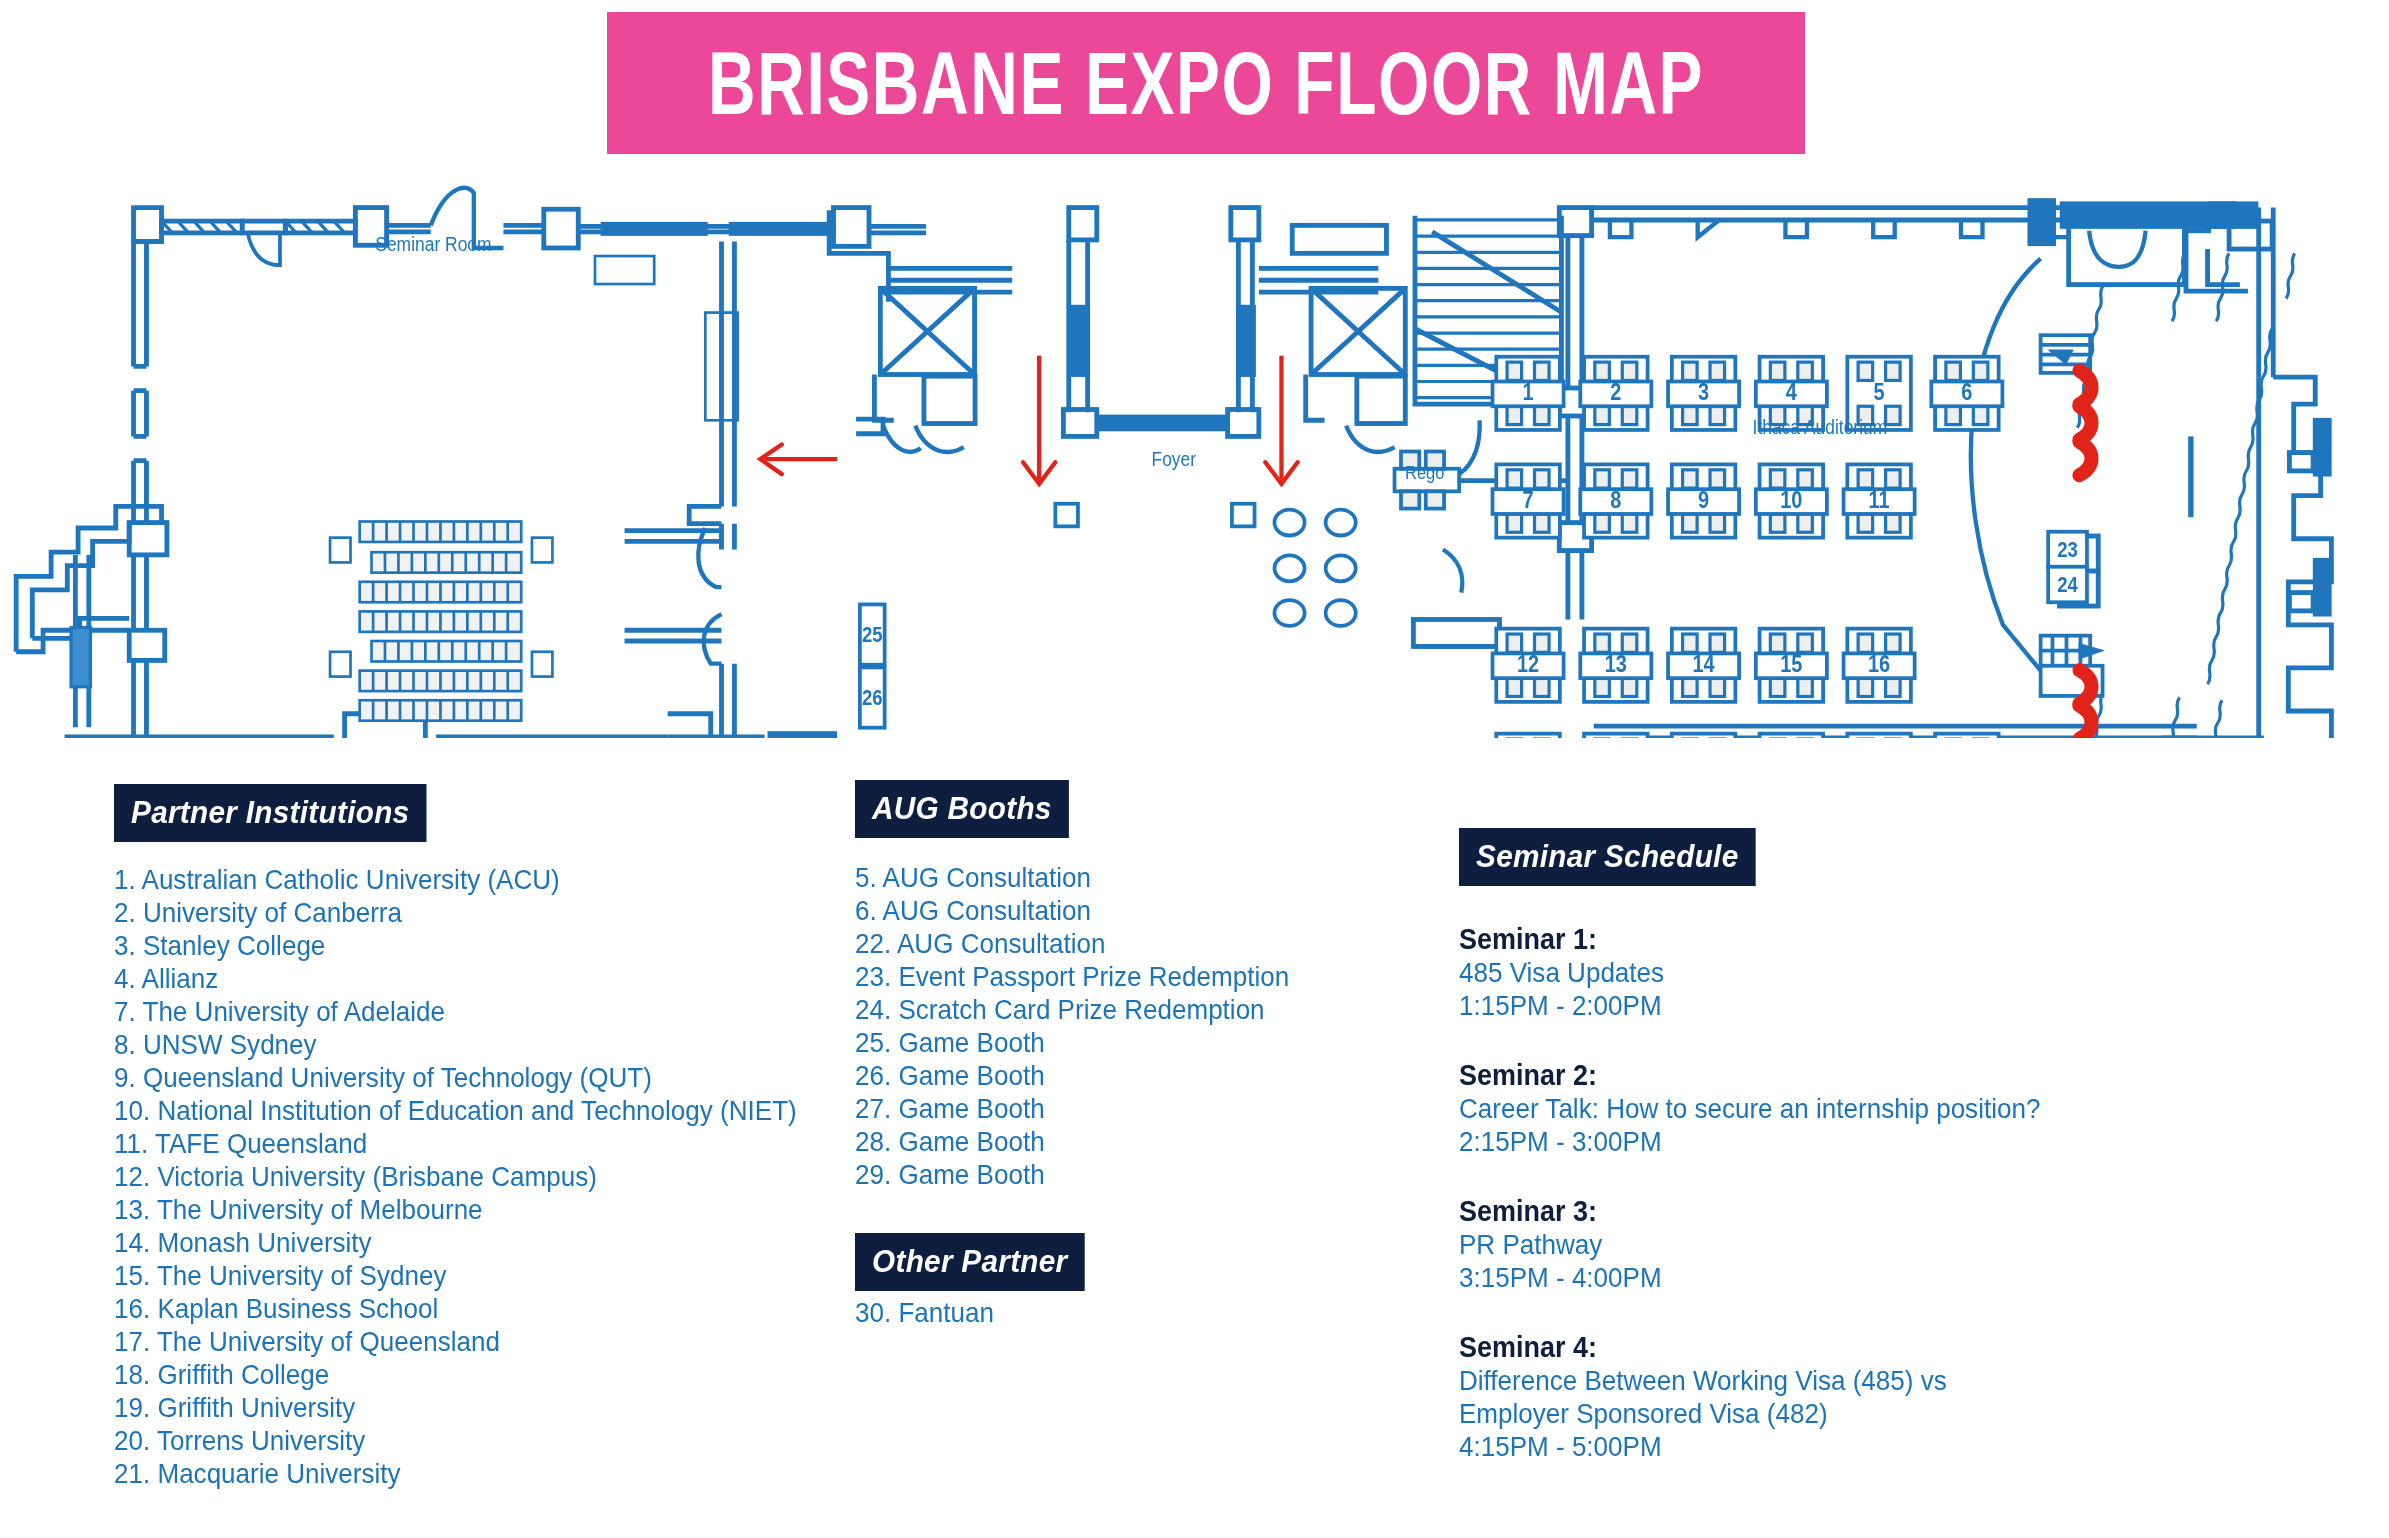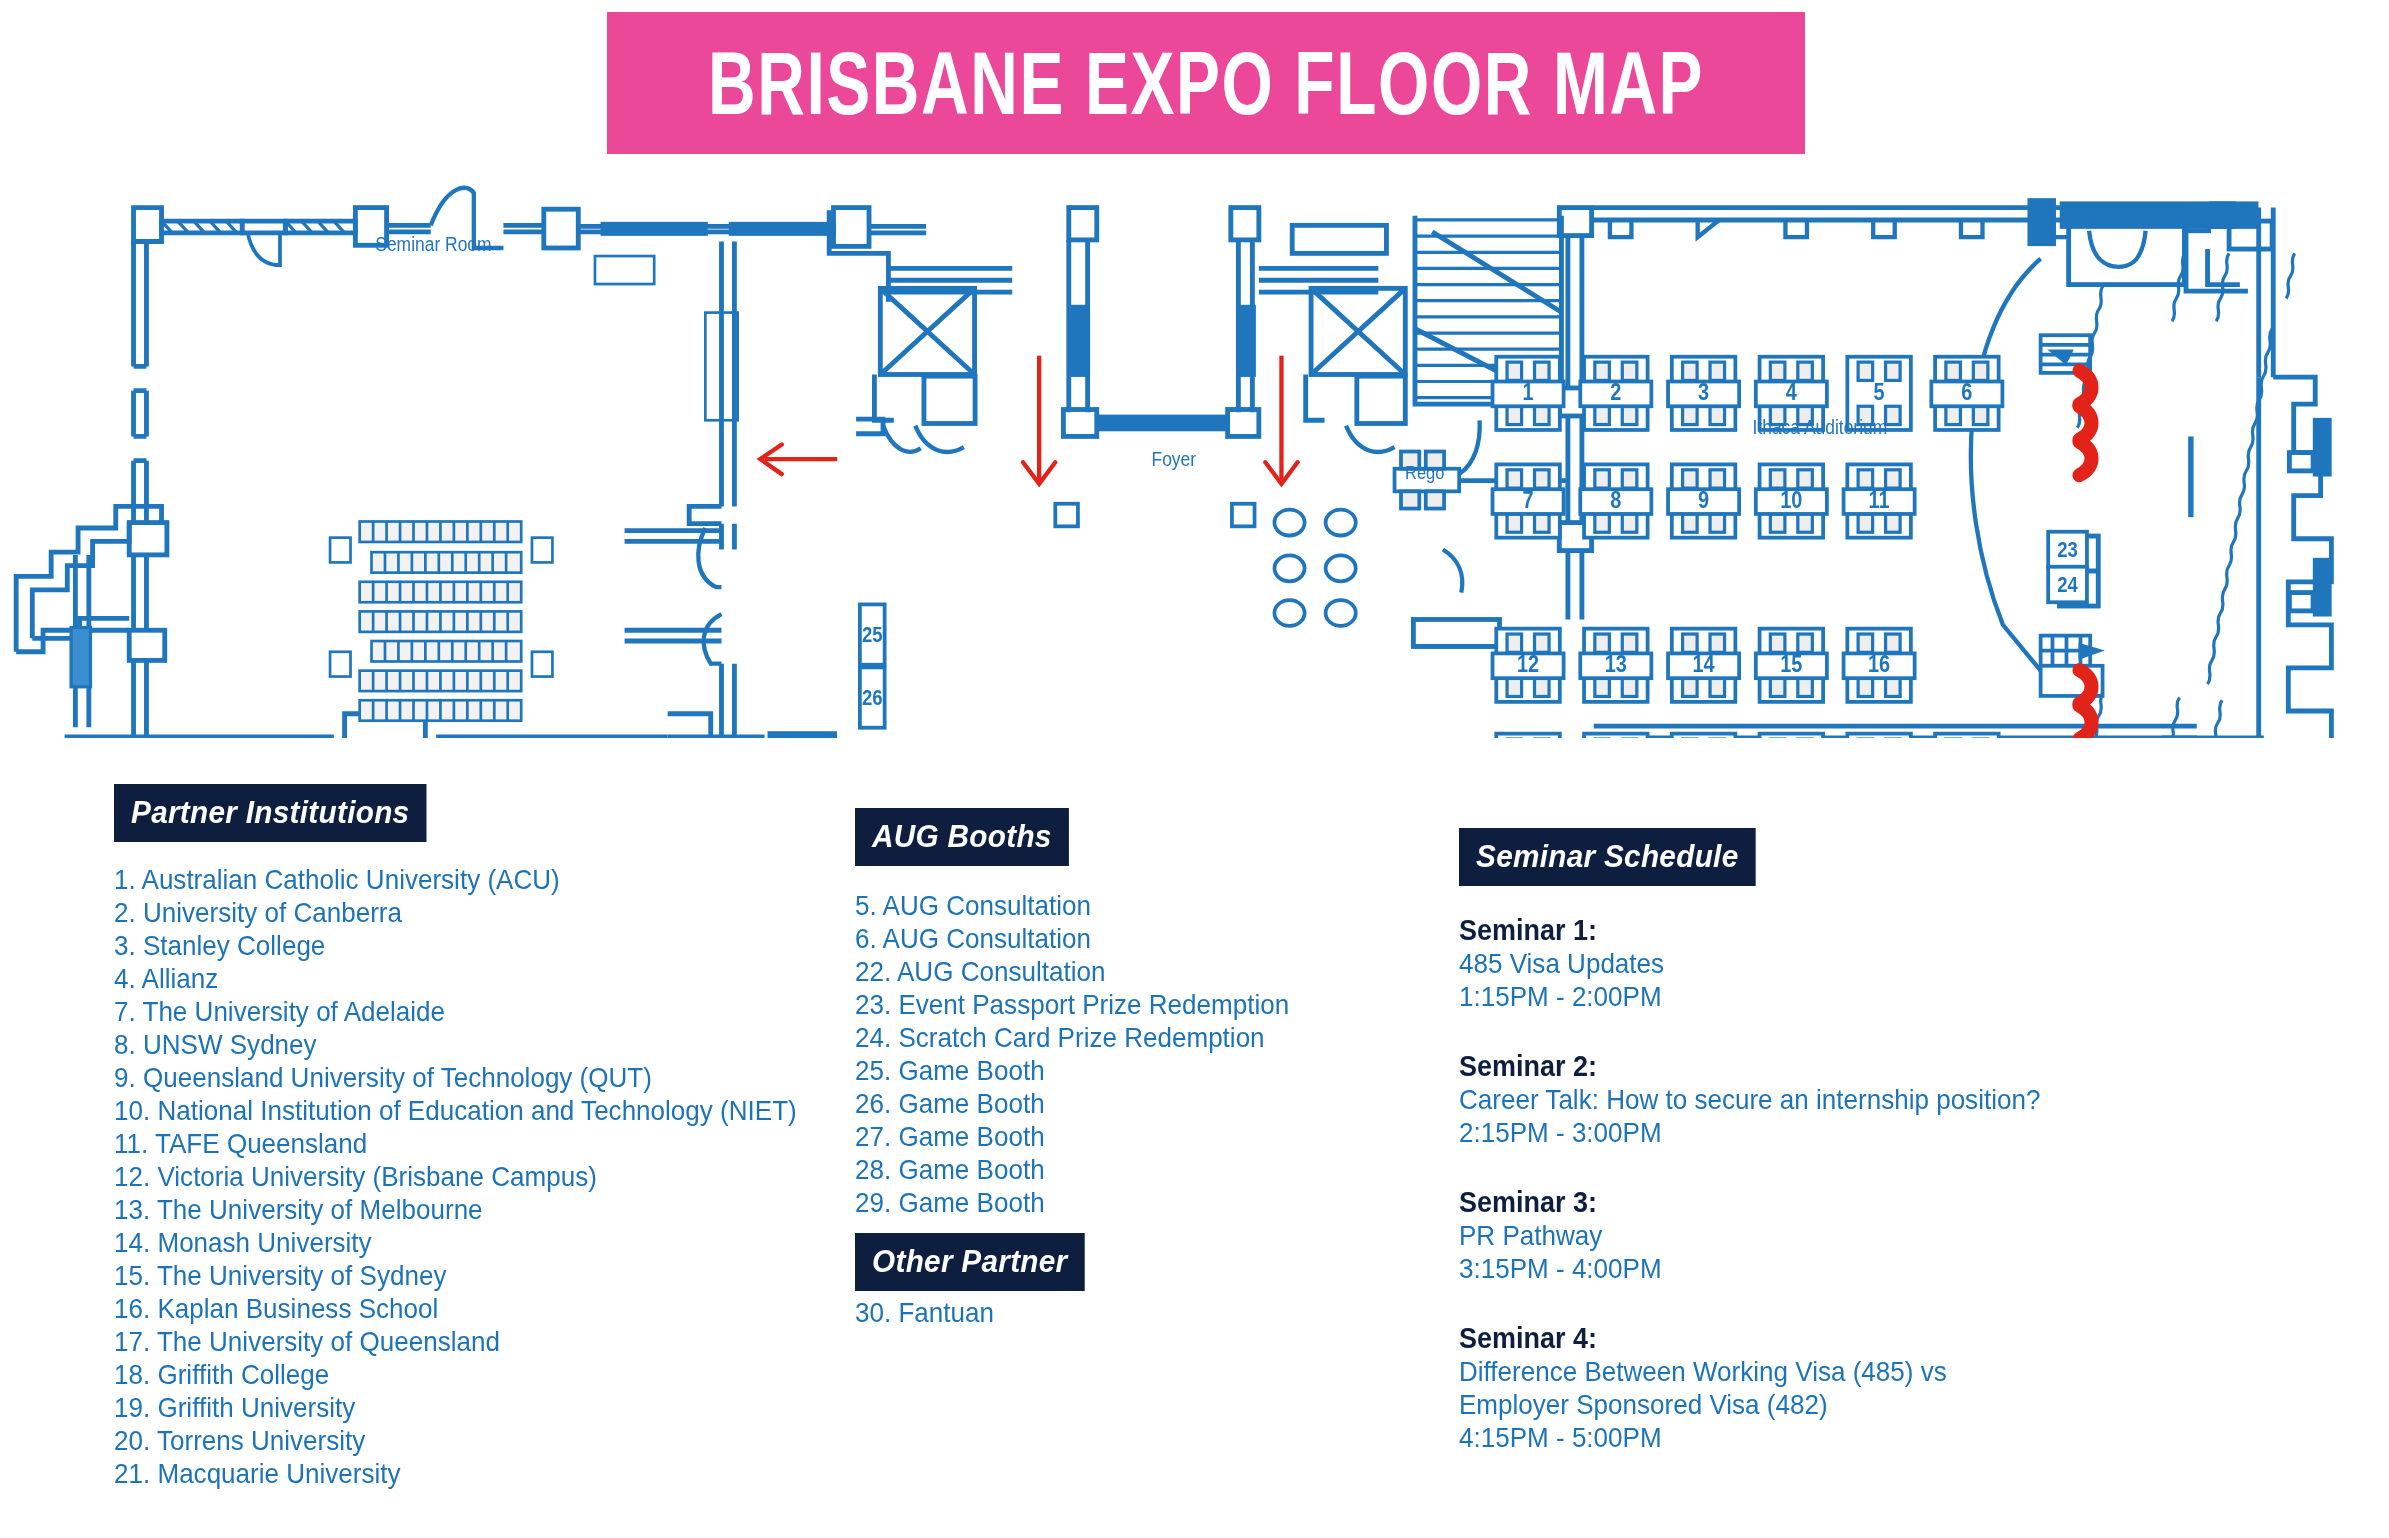--- a/index.html
+++ b/index.html
@@ -18,42 +18,42 @@
     letter-spacing:2.2px;transform:scaleX(0.74);transform-origin:center center;
     white-space:nowrap;
   }
   
   #floorplan{position:absolute;left:0px;top:151px;width:2389px;height:587px;}
   #floorplan svg{display:block;width:2389px;height:587px;}
 
   
   .legend-col{position:absolute;}
   #col-partners{left:92px;top:784px;width:765px;margin-left:22px;}
-  #col-aug{left:855px;top:808px;width:539px;}
+  #col-aug{left:855px;top:780px;width:539px;}
   #col-other{left:855px;top:1233px;width:539px;}
   #col-seminars{left:1459px;top:828px;width:781px;}
 
   .section-chip{
     display:inline-block;background:#0e1e3f;color:#ffffff;
     font-style:italic;font-weight:bold;font-size:32px;line-height:1;
     padding:12px 18.3px 14px 18.3px;letter-spacing:0.3px;
     transform:scaleX(0.93);transform-origin:left center;
     white-space:nowrap;
   }
   .legend-list{margin:21.5px 0 0 0;padding:0;list-style:none;}
   .legend-list li{
     color:#1d73b8;font-size:28px;line-height:33px;white-space:nowrap;
     transform:scaleX(0.93);transform-origin:left center;
   }
   #col-partners .legend-list{margin-top:20.5px;}
   #col-aug .legend-list{margin-top:22.6px;}
   #col-other .legend-list{margin-top:5px;}
 
   .sem-block{margin-top:36px;}
-  .sem-block:first-of-type{margin-top:27px;}
+  .sem-block:first-of-type{margin-top:36px;}
   .sem-title{
     color:#0e1e3f;font-weight:bold;font-size:29px;line-height:34px;
     transform:scaleX(0.93);transform-origin:left center;white-space:nowrap;
   }
   .sem-line{
     color:#1d73b8;font-size:28px;line-height:33px;
     transform:scaleX(0.93);transform-origin:left center;white-space:nowrap;
   }
   #seminar-wrap{margin-top:0;}
 </style>

